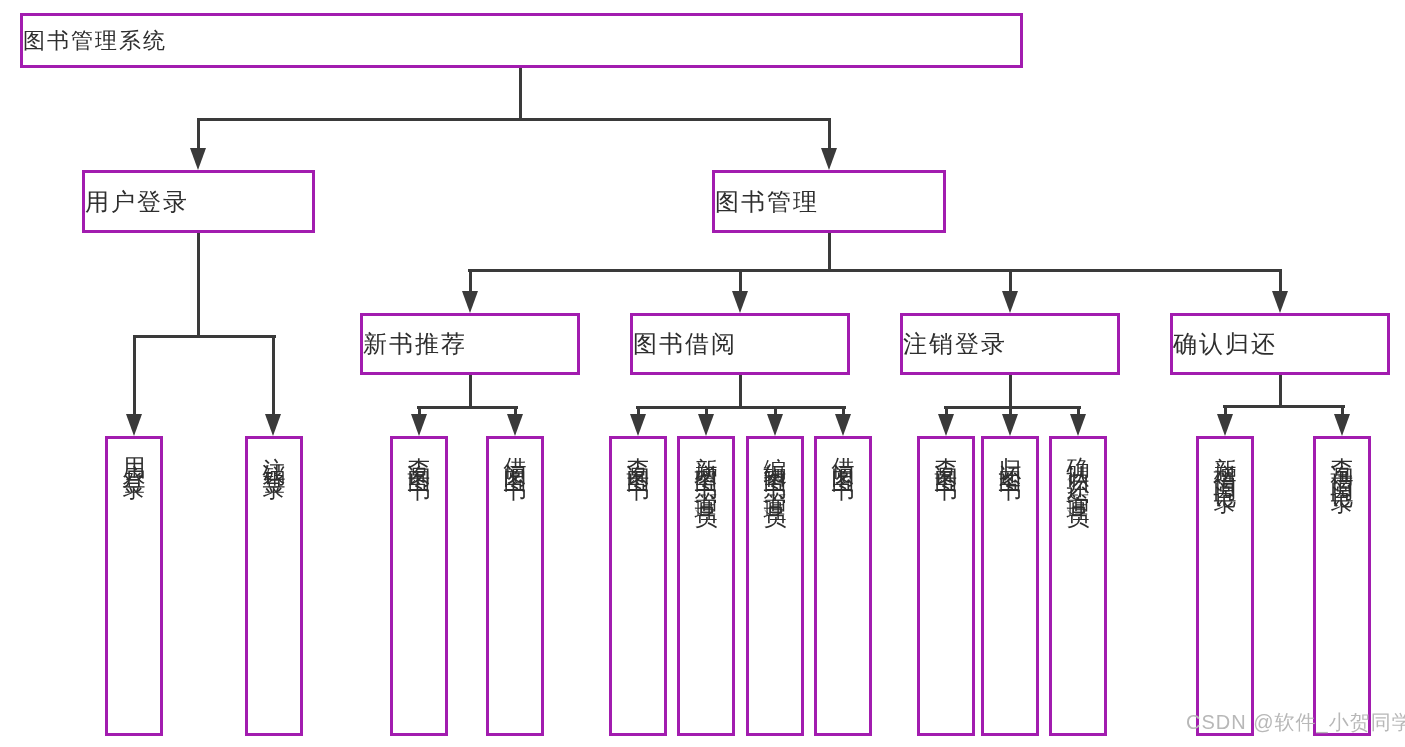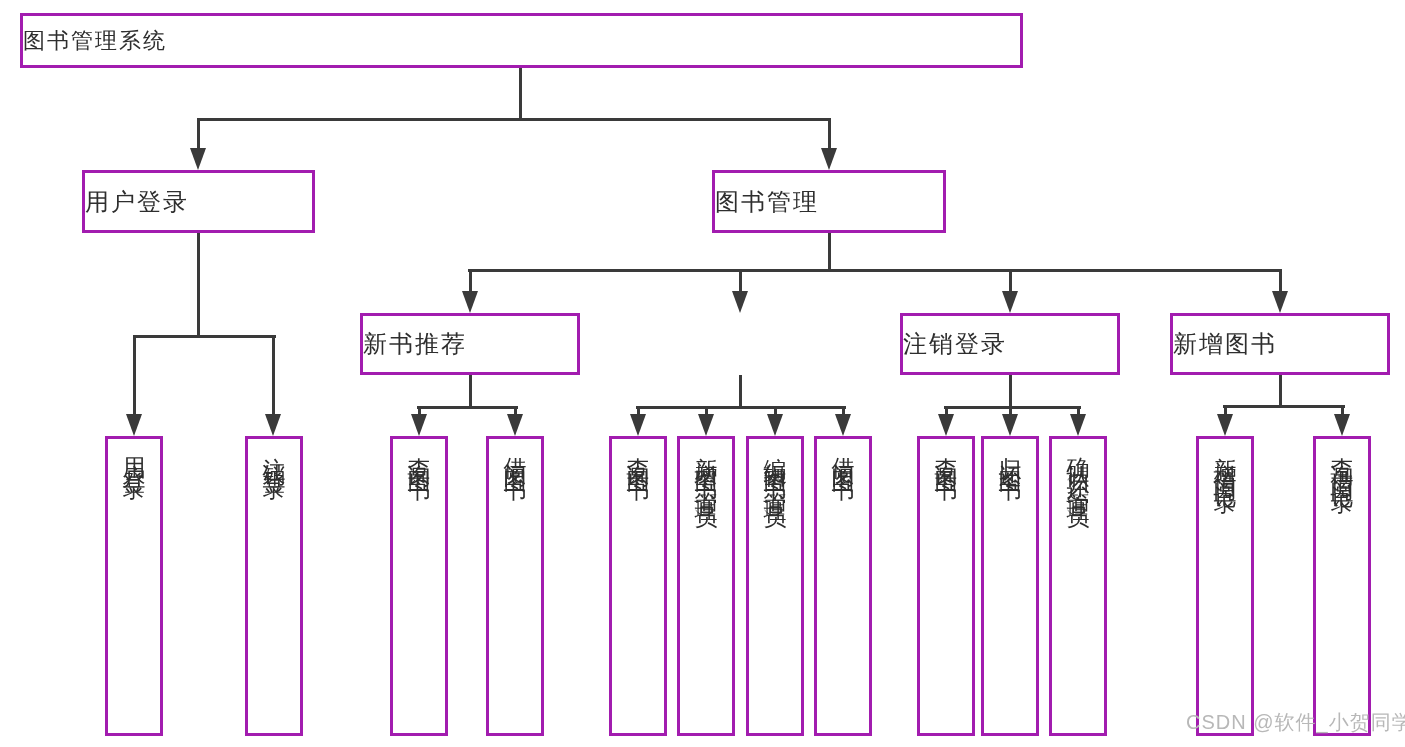--- a/index.html
+++ b/index.html
@@ -98,25 +98,28 @@
   <div class="box" style="left:82px;top:170px;width:233px;height:63px">
     <span class="hlabel">用户登录</span>
   </div>
   <div class="box" style="left:712px;top:170px;width:234px;height:63px">
     <span class="hlabel">图书管理</span>
   </div>
 
   <div class="box" style="left:360px;top:313px;width:220px;height:62px">
     <span class="hlabel">新书推荐</span>
   </div>
+  <div class="box" style="left:630px;top:313px;width:220px;height:62px">
+    <span class="hlabel">图书借阅</span>
+  </div>
   <div class="box" style="left:900px;top:313px;width:220px;height:62px">
     <span class="hlabel">注销登录</span>
   </div>
   <div class="box" style="left:1170px;top:313px;width:220px;height:62px">
-    <span class="hlabel">新增图书</span>
+    <span class="hlabel">确认归还</span>
   </div>
 
   <div class="box leaf" style="left:105px;top:436px;width:58px;height:300px">
     <span class="vlabel">用户登录</span>
   </div>
   <div class="box leaf" style="left:245px;top:436px;width:58px;height:300px">
     <span class="vlabel">注销登录</span>
   </div>
 
   <div class="box leaf" style="left:390px;top:436px;width:58px;height:300px">

